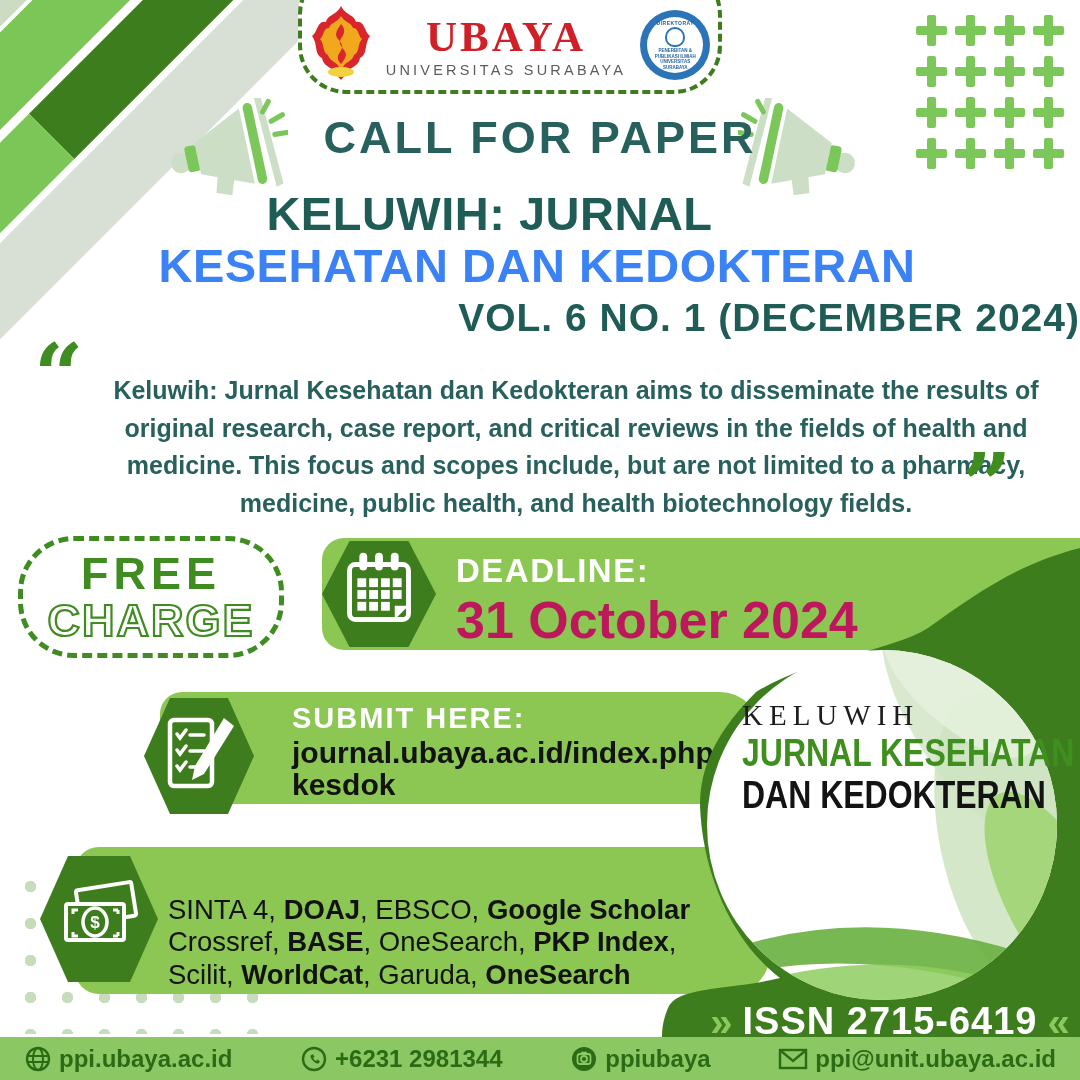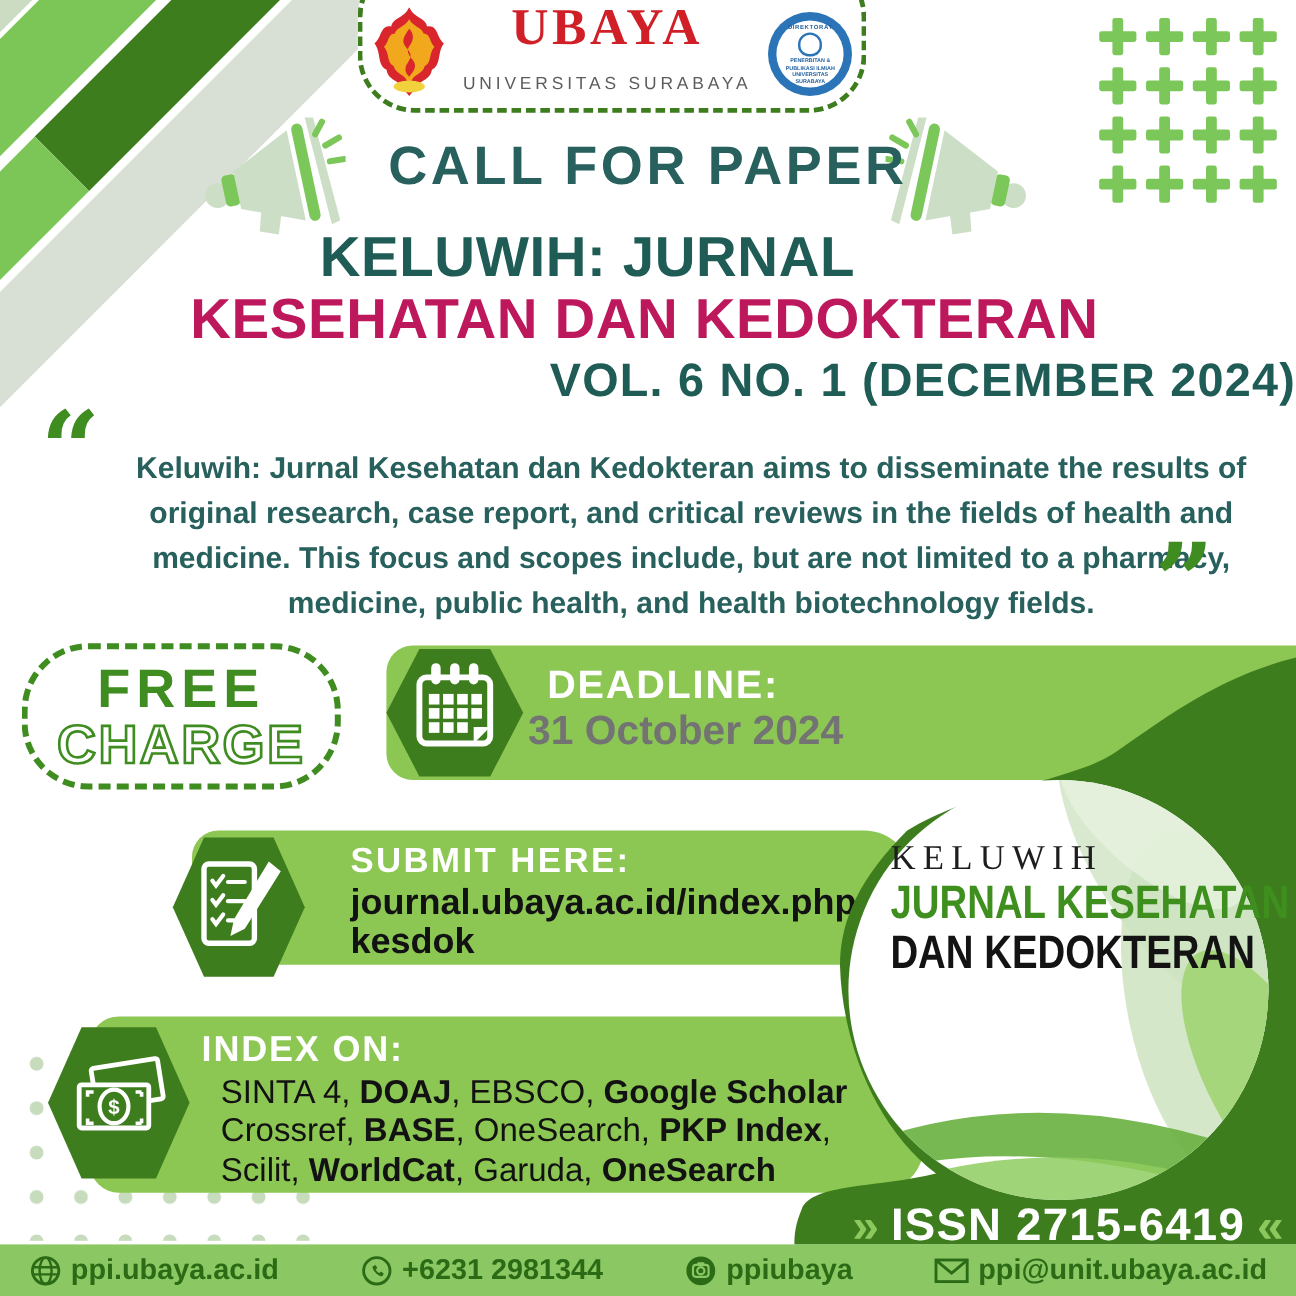--- a/index.html
+++ b/index.html
@@ -15,38 +15,38 @@
   .plus-grid i::before{left:15px;top:5px;width:9px;height:31px;}
   .plus-grid i::after{left:4px;top:16px;width:31px;height:9px;}
   .dots{left:6px;top:862px;width:262px;height:172px;z-index:1;
     background-image:radial-gradient(#c6dcbd 5.5px,transparent 6px);
     background-size:37px 37px;background-position:6px 6px;}
 
   
   .pill{left:298px;top:-34px;width:424px;height:128px;border:4px dashed #3e7d1e;border-radius:48px;
     background:#fff;z-index:2;display:flex;align-items:flex-end;justify-content:center;gap:14px;padding-bottom:10px;box-sizing:border-box;}
   .crest{width:62px;height:74px;}
-  .ub-col{display:flex;flex-direction:column;align-items:center;padding-bottom:2px;gap:13px;}
+  .ub-col{display:flex;flex-direction:column;align-items:center;padding-bottom:2px;}
   .ub-name{font-family:"Liberation Serif","DejaVu Serif",serif;font-weight:700;font-size:43px;color:#d01f26;letter-spacing:3px;line-height:1;}
   .ub-sub{font-size:14.5px;color:#5c5c5c;letter-spacing:3.2px;margin-top:4px;}
   .badge-blue{width:70px;height:70px;border-radius:50%;background:#2b74b8;display:flex;align-items:center;justify-content:center;}
   .badge-inner{width:56px;height:56px;border-radius:50%;background:#fff;display:flex;flex-direction:column;align-items:center;justify-content:center;text-align:center;color:#1d5f9e;}
   .badge-inner .t1{font-size:5px;letter-spacing:.5px;font-weight:700;}
   .badge-glyph{width:16px;height:16px;border-radius:50% 50% 45% 45%;border:2px solid #2b74b8;margin:1px 0;}
   .badge-inner .t2{font-size:4.5px;font-weight:700;width:44px;line-height:1.25;}
   .badge-inner .t3{font-size:4.5px;font-weight:700;width:48px;line-height:1.2;}
 
   
   .eyebrow{left:0;top:112px;width:1080px;text-align:center;z-index:2;
     font-size:45px;font-weight:700;letter-spacing:3px;color:#27605c;}
   .mega{width:122px;height:100px;z-index:2;}
   .mega-left{left:166px;top:98px;}
   .mega-right{left:738px;top:98px;transform:scaleX(-1);}
   .title1{left:0;top:186px;width:979px;text-align:center;font-size:47px;font-weight:800;color:#1e5c55;letter-spacing:.5px;z-index:2;}
-  .title2{left:0;top:238px;width:1074px;text-align:center;font-size:47px;font-weight:800;color:#be185d;letter-spacing:.5px;z-index:2;}
+  .title2{left:0;top:238px;width:1074px;text-align:center;font-size:47px;font-weight:800;color:#3b82f6;letter-spacing:.5px;z-index:2;}
   .volume{left:0;top:296px;width:1080px;text-align:right;font-size:39px;font-weight:700;color:#1e5c55;letter-spacing:1px;z-index:2;}
 
   
   .quote-open{left:34px;top:332px;font-family:"DejaVu Serif",serif;font-size:86px;font-weight:700;color:#3f8c20;z-index:2;line-height:1;}
   .quote-close{left:962px;top:442px;font-family:"DejaVu Serif",serif;font-size:86px;font-weight:700;color:#3f8c20;z-index:2;line-height:1;}
   .quote-text{left:75px;top:372px;width:930px;text-align:center;font-size:25px;font-weight:700;color:#27605c;line-height:1.5;z-index:2;margin-left:36px;}
 
   
   .free-badge{left:18px;top:536px;width:266px;height:122px;border:5px dashed #3f8c20;border-radius:56px;
     display:flex;flex-direction:column;align-items:center;justify-content:center;z-index:3;box-sizing:border-box;}
@@ -57,26 +57,26 @@
   
   .bar{background:#8cc653;z-index:2;}
   .deadline-bar{left:322px;top:538px;width:758px;height:112px;border-radius:22px 0 0 22px;}
   .submit-bar{left:160px;top:692px;width:600px;height:112px;border-radius:22px 40px 40px 22px;}
   .index-bar{left:75px;top:847px;width:695px;height:147px;border-radius:24px 40px 40px 24px;}
   .hex{z-index:4;}
   .hex-deadline{left:320px;top:532px;width:118px;height:124px;}
   .hex-submit{left:142px;top:686px;width:114px;height:140px;}
   .hex-index{left:38px;top:842px;width:122px;height:154px;}
   .deadline-label{left:456px;top:552px;font-size:33px;font-weight:800;color:#fff;letter-spacing:1.5px;z-index:3;}
-  .deadline-date{left:440px;top:590px;font-size:34px;font-weight:700;color:#737373;z-index:3;}
+  .deadline-date{left:456px;top:590px;font-size:52px;font-weight:700;color:#be185d;z-index:3;}
   .submit-label{left:292px;top:702px;font-size:29px;font-weight:800;color:#fff;letter-spacing:2px;z-index:3;}
   .submit-url1{left:292px;top:736px;font-size:30px;font-weight:700;color:#121212;z-index:3;line-height:1.1;}
   .submit-url2{left:292px;top:768px;font-size:30px;font-weight:700;color:#121212;z-index:3;line-height:1.1;}
   .index-label{left:168px;top:858px;font-size:30px;font-weight:800;color:#fff;letter-spacing:1.5px;z-index:3;}
-  .index-lines{left:168px;top:894px;width:600px;font-size:27.5px;font-weight:500;color:#121212;line-height:1.18;z-index:3;margin-left:16px;}
+  .index-lines{left:168px;top:894px;width:600px;font-size:27.5px;font-weight:500;color:#121212;line-height:1.18;z-index:3;}
   .index-lines .seg-bold{font-weight:800;}
 
   
   .panel-svg{left:660px;top:540px;width:420px;height:505px;z-index:5;}
   .jc-text{left:742px;top:700px;width:320px;z-index:6;}
   .jc-l1{font-family:"Liberation Serif","DejaVu Serif",serif;font-size:29px;color:#1d1d1d;letter-spacing:6px;line-height:1.1;}
   .jc-l2{font-size:39px;font-weight:800;color:#3e8f1e;transform:scaleX(.82);transform-origin:left;white-space:nowrap;line-height:1.08;}
   .jc-l3{font-size:39px;font-weight:800;color:#131313;transform:scaleX(.82);transform-origin:left;white-space:nowrap;line-height:1.08;}
   .issn{left:700px;top:1000px;width:380px;text-align:center;z-index:6;display:flex;align-items:center;justify-content:center;gap:10px;}
   .issn .chev{font-size:40px;font-weight:800;color:#8cc85d;line-height:1;}
@@ -241,21 +241,20 @@
   <svg class="abs hex hex-index" viewBox="0 0 122 154">
     <polygon points="2,77 30,14 92,14 120,77 92,140 30,140" fill="#3e7d1e"></polygon>
     <g transform="translate(18,38)">
       <rect x="22" y="6" width="56" height="34" rx="2" transform="rotate(-9 50 23)" fill="#3e7d1e" stroke="#fff" stroke-width="4"></rect>
       <rect x="10" y="24" width="58" height="36" rx="2" fill="#3e7d1e" stroke="#fff" stroke-width="4"></rect>
       <ellipse cx="39" cy="42" rx="12" ry="14" fill="none" stroke="#fff" stroke-width="3.5"></ellipse>
       <text x="39" y="48" font-size="17" font-weight="bold" fill="#fff" text-anchor="middle" font-family="Liberation Sans,sans-serif">$</text>
       <path d="M17 34 v-4 h5 M62 30 h-5 M62 30 v4 M17 52 v4 h5 M62 56 h-5 M62 56 v-4" stroke="#fff" stroke-width="3" fill="none"></path>
     </g>
   </svg>
-  <div class="abs index-label">INDEX ON:</div>
   <div class="abs index-lines">
     <div><span>SINTA 4, </span><span class="seg-bold">DOAJ</span><span>, EBSCO, </span><span class="seg-bold">Google Scholar</span></div>
     <div><span>Crossref, </span><span class="seg-bold">BASE</span><span>, OneSearch, </span><span class="seg-bold">PKP Index</span><span>,</span></div>
     <div><span>Scilit, </span><span class="seg-bold">WorldCat</span><span>, Garuda, </span><span class="seg-bold">OneSearch</span></div>
   </div>
 
   <svg class="abs panel-svg" viewBox="0 0 420 505">
     <path d="M420 8 C356 24 314 56 268 88 C230 112 150 118 96 152 C58 190 40 225 40 265 C42 330 70 400 120 438 C72 450 16 446 8 468 C3 480 2 488 2 497 L420 497 Z" fill="#3e7d1e"></path>
     <clipPath id="circClip">
         <circle cx="222" cy="285" r="175"></circle>

